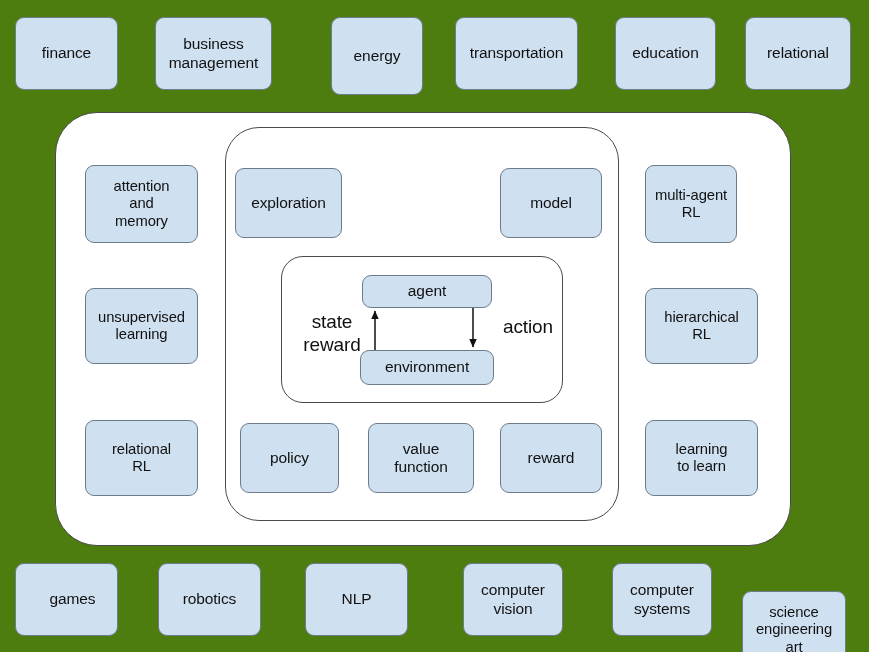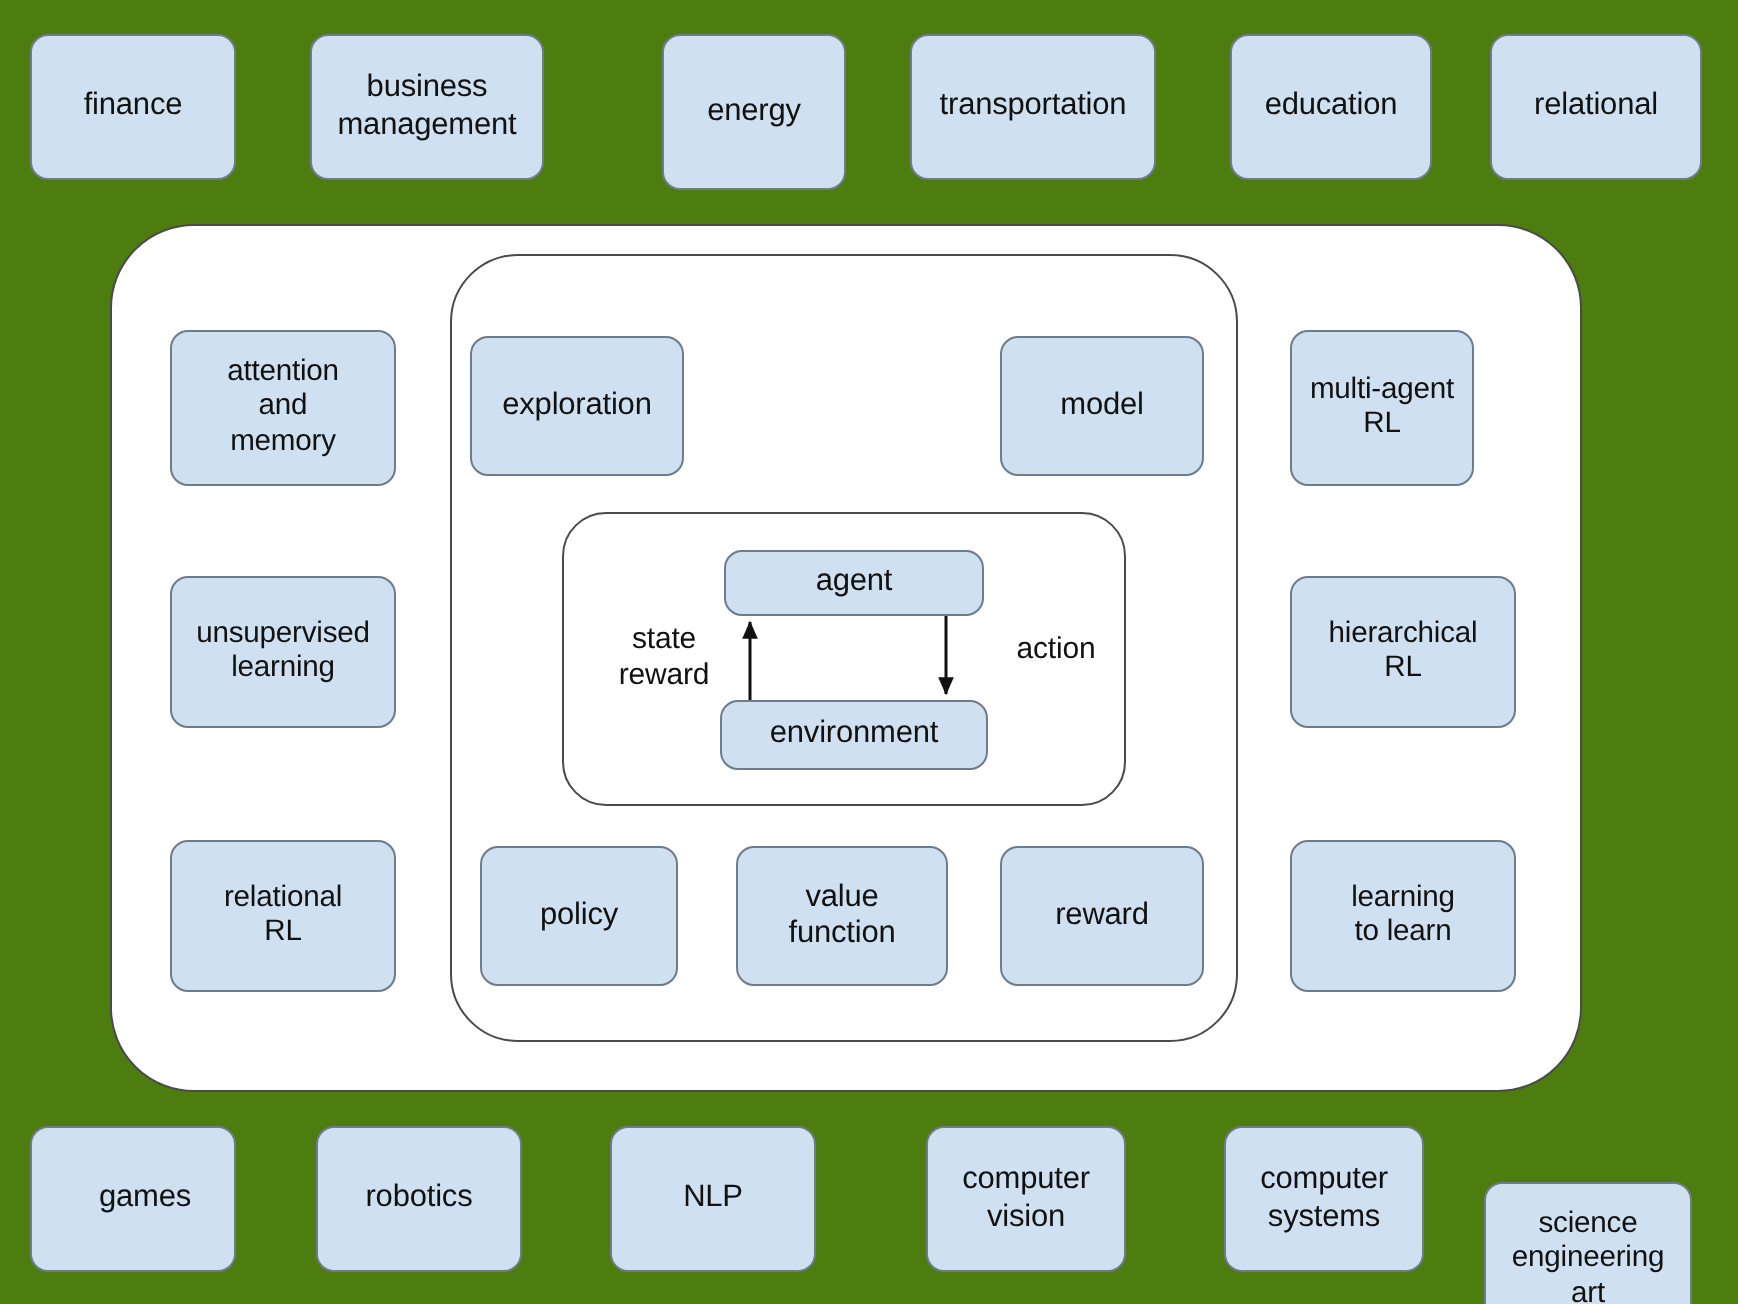--- a/index.html
+++ b/index.html
@@ -44,21 +44,21 @@
     padding: 2px 4px;
     white-space: pre-line;
     letter-spacing: -0.1px;
   }
   .node.sm { font-size: 14.8px; }
 
   
   .label {
     position: absolute;
     color: #111111;
-    font-size: 15px;
+    font-size: 19px;
     line-height: 1.2;
     text-align: center;
     white-space: pre-line;
     letter-spacing: -0.1px;
   }
 
   
   .arrow-layer {
     position: absolute;
     left: 0; top: 0;

